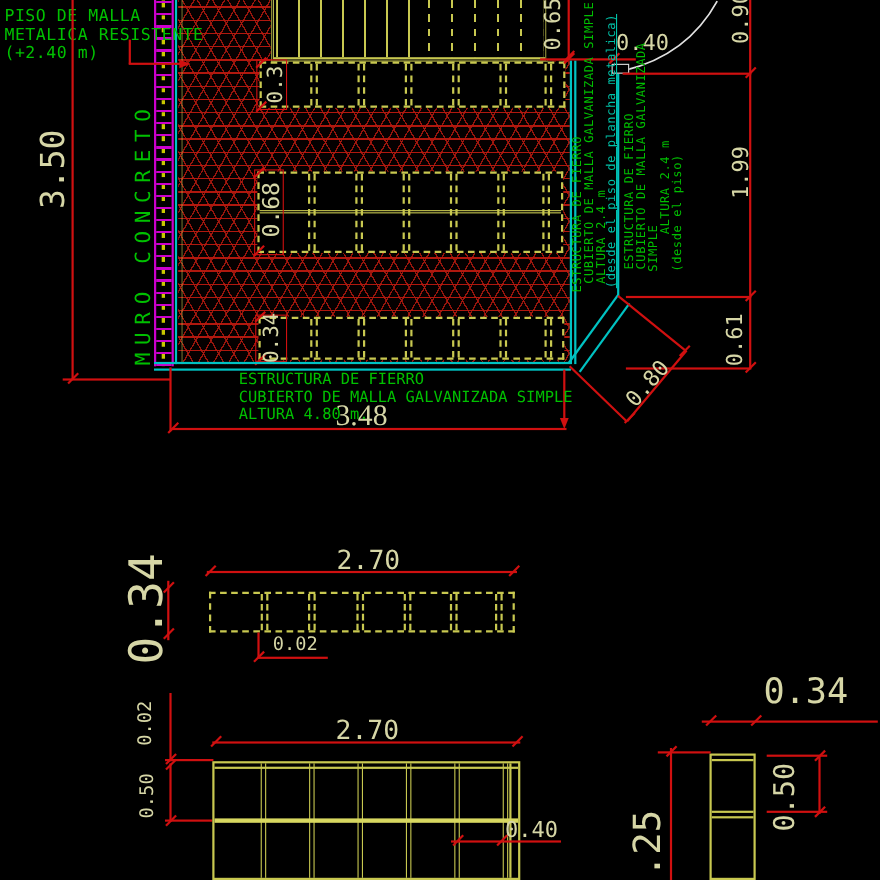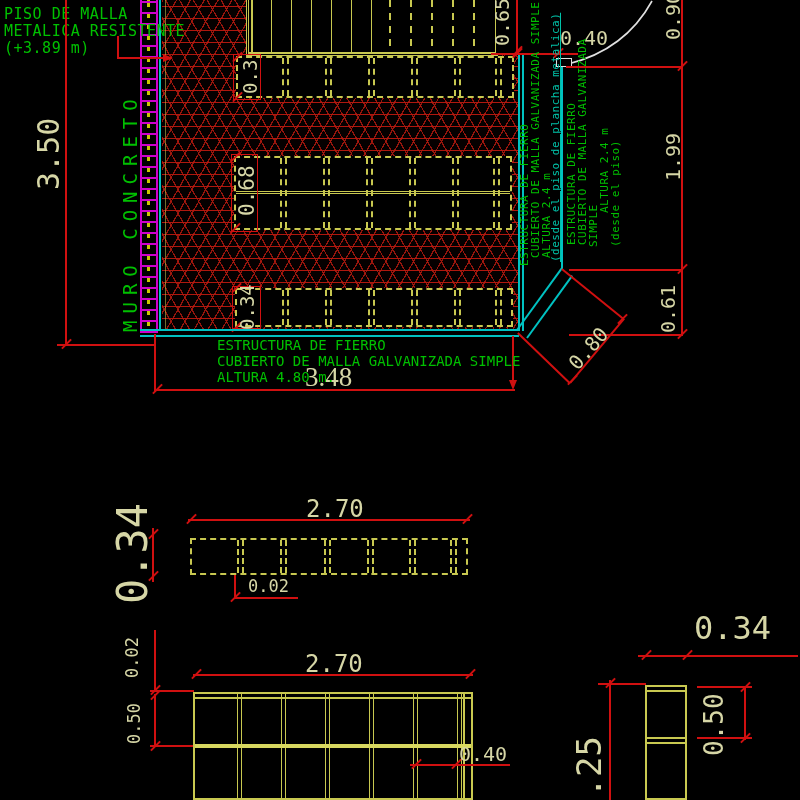--- a/index.html
+++ b/index.html
@@ -123,21 +123,21 @@
   <div class="cyh" style="left:527px;top:337px;width:77px;transform-origin:0 50%;transform:rotate(-54deg);"></div>
 
   <svg class="abs" style="left:555px;top:0;" width="105" height="70">
     <path d="M 97 1 Q 70 50 13 64" stroke="#e0e0e0" stroke-width="1.6" fill="none"></path>
   </svg>
   <div class="abs" style="left:556px;top:58px;width:16px;height:9px;border:1.5px solid var(--wht);background:#000;"></div>
 
   <div class="abs" style="left:4px;top:6px;font-size:15px;line-height:17px;letter-spacing:.5px;">
     <div class="gt">PISO DE MALLA</div>
     <div class="gt">METALICA RESISTENTE</div>
-    <div class="gt">(+3.89 m)</div>
+    <div class="gt">(+2.40 m)</div>
   </div>
   <div class="vl" style="left:117px;top:36px;height:22px;"></div>
   <div class="hl" style="left:117px;top:57px;width:48px;"></div>
   <div class="arr ar-r" style="left:163px;top:54px;"></div>
 
   <div class="gvt" style="left:121px;top:332px;font-size:19px;letter-spacing:7px;">MURO CONCRETO</div>
 
   <div class="vl" style="left:65px;top:0;height:345px;"></div>
   <div class="hl" style="left:57px;top:344px;width:98px;"></div>
   <div class="tk" style="left:66px;top:344px;"></div>

